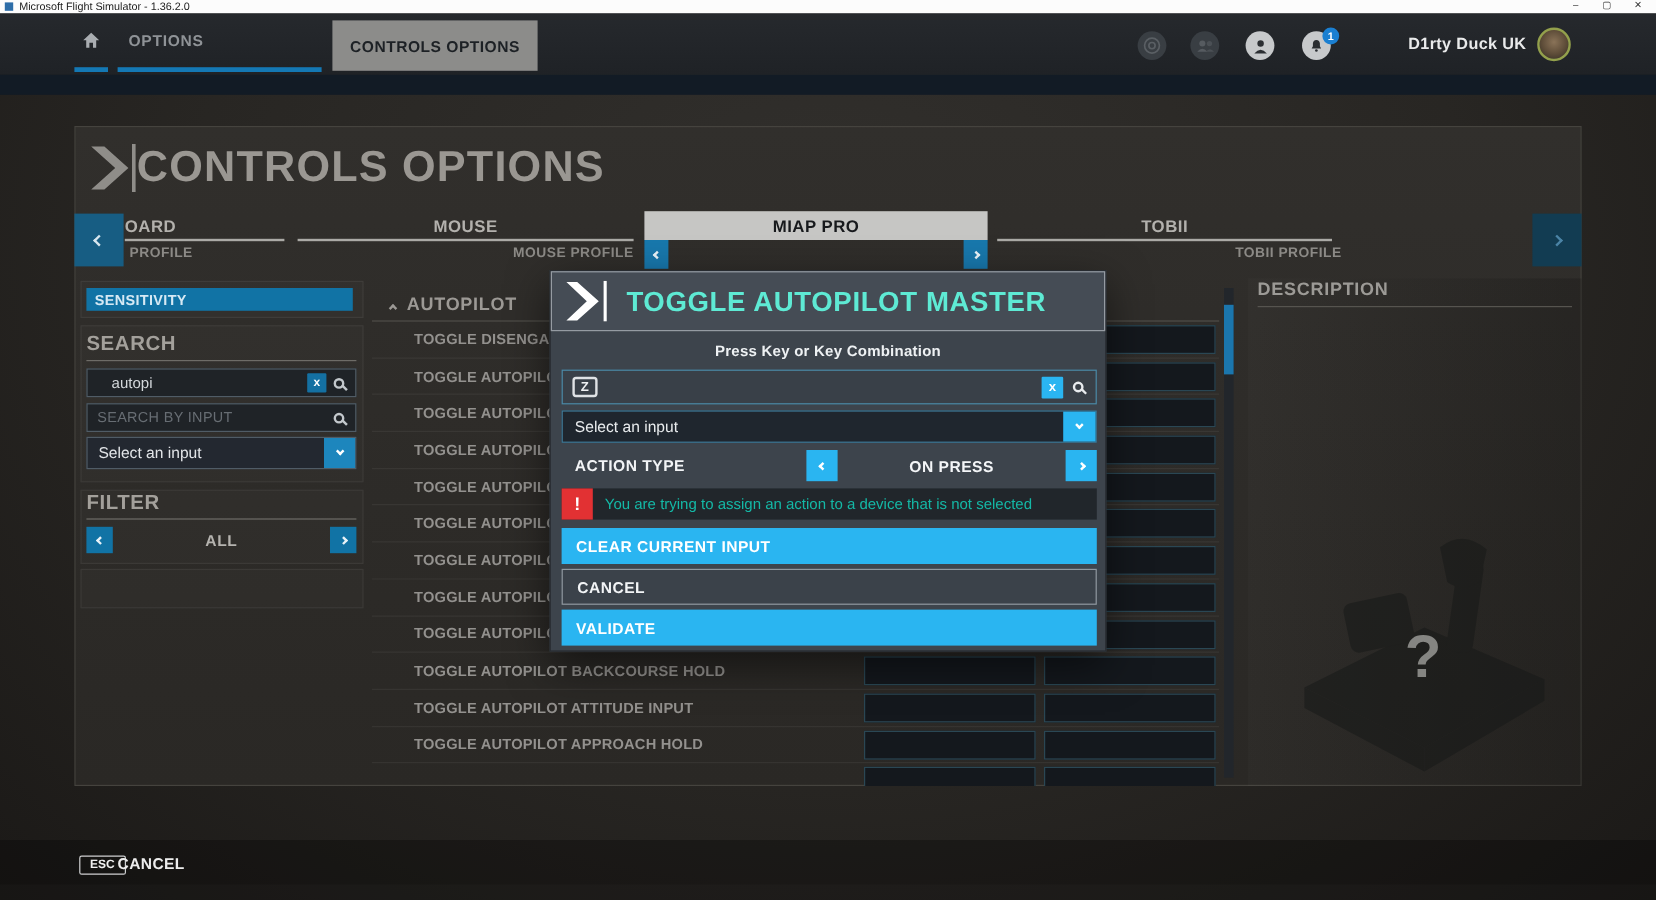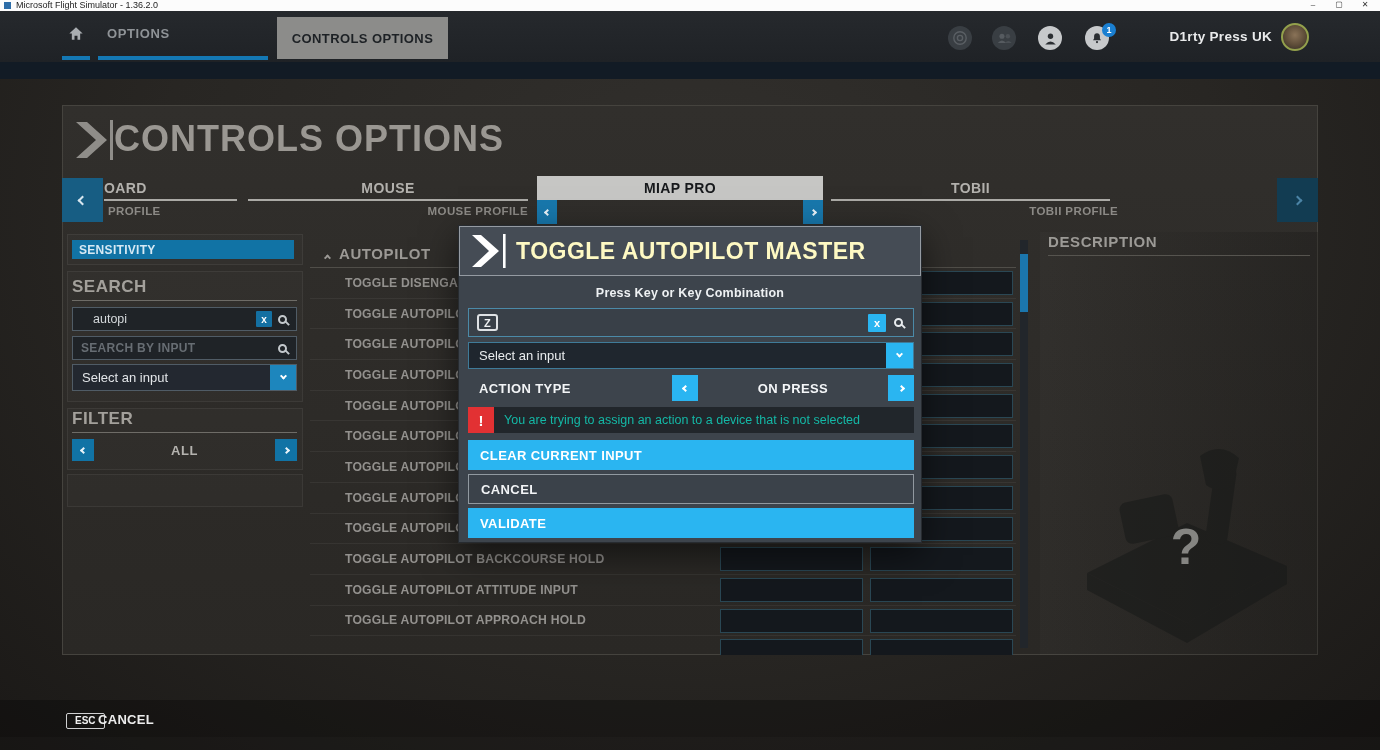--- a/index.html
+++ b/index.html
@@ -81,21 +81,21 @@
   .side-input{left:72px;width:225px;background:#1f2327;border:1px solid #505c66;display:flex;align-items:center}
   #search-input-row{top:307px;height:24px}
   #search-input-row input{flex:1;min-width:0;background:transparent;border:none;outline:none;
     color:#d4d8db;font-size:12.5px;font-family:inherit;padding-left:20px}
   .xbadge{width:16px;height:16px;background:#1470a2;color:#fff;font-size:10px;font-weight:bold;
     display:flex;align-items:center;justify-content:center;border-radius:1px;margin-right:6px}
   .mag{width:9px;height:9px;border:2px solid #c3c8cc;border-radius:50%;position:relative;margin-right:9px;flex:0 0 auto}
   .mag::after{content:'';position:absolute;width:6px;height:2px;background:#c3c8cc;transform:rotate(45deg);right:-5px;bottom:-2px}
   #searchby-row{top:336px;height:24px}
   #searchby-row input{flex:1;min-width:0;background:transparent;border:none;outline:none;
-    color:#d4d8db;font-size:12px;font-weight:bold;font-family:inherit;padding-left:8px;letter-spacing:.3px}
+    color:#d4d8db;font-size:12px;font-weight:normal;font-family:inherit;padding-left:8px;letter-spacing:.3px}
   #searchby-row input::placeholder{color:#676d73}
   #side-select{top:364px;height:27px;background:#232830}
   #side-select-label{flex:1;font-size:13px;color:#e2e5e8;padding-left:9px}
   .dd-btn{width:26px;height:100%;background:#1d86bd;color:#fff;display:flex;align-items:center;justify-content:center;flex:0 0 auto;margin-right:0}
   #filter-heading{top:409px}
   #filter-underline{top:432px}
   .sm-chev-btn{top:439px;width:22px;height:22px;background:#1173a5;color:#e8f2f8;display:flex;align-items:center;justify-content:center}
   #filter-chev-l{left:72px}#filter-chev-r{left:275px}
   #filter-value{left:94px;top:439px;width:181px;height:22px;display:flex;align-items:center;justify-content:center;
     font-size:13px;font-weight:bold;letter-spacing:.5px;color:#b5b3af}
@@ -121,21 +121,21 @@
   #desc-underline{left:1048px;top:255px;width:262px;height:1px;background:#56544f}
   #joystick{left:1072px;top:438px;opacity:.55}
   #unknown-device{left:1160px;top:518px;width:52px;text-align:center;font-size:50px;font-weight:bold;color:#858582}
 
   
   #dialog{left:458px;top:225px;width:464px;height:318px;background:#3d444c;z-index:10;
     border:1px solid #272b30;box-shadow:0 12px 34px rgba(0,0,0,.55)}
   #dlg-header{position:absolute;left:0;top:0;width:100%;height:50px;background:#454c55;
     border:1px solid #959ba2;display:flex;align-items:center}
   #dlg-glyph{margin-left:11px}
-  #dlg-title{margin-left:7px;font-size:23px;font-weight:bold;letter-spacing:.5px;color:#fef9c3;white-space:nowrap}
+  #dlg-title{margin-left:13px;font-size:23px;font-weight:bold;letter-spacing:.5px;color:#5eead4;white-space:nowrap}
   #dlg-prompt{position:absolute;left:0;top:60px;width:100%;text-align:center;
     font-size:12.5px;font-weight:bold;color:#eef1f3;letter-spacing:.2px}
   .dlg-item{position:absolute;left:9px;width:446px}
   #dlg-keyrow{top:82px;height:29px;background:#394048;border:1px solid #4b8aa8;display:flex;align-items:center}
   #dlg-keybadge{margin-left:8px;height:17px;line-height:14px;padding:0 5px;border:2px solid #dfe2e5;
     border-radius:3px;font-size:11px;font-weight:bold;color:#eef0f2}
   #dlg-keyrow .spacer{flex:1}
   #dlg-keyrow .xbadge{width:18px;height:18px;background:#2ab5f1;font-size:11px;margin-right:8px}
   #dlg-keyrow .mag{border-color:#e8ebee;margin-right:10px}
   #dlg-keyrow .mag::after{background:#e8ebee}
@@ -223,21 +223,21 @@
           <path d="M3 18 q7 -8 14 0 z" fill="#2b2e32"></path>
         </svg>
     </div>
     <div id="icon-bell" class="abs navicon lit">
       <svg width="14" height="15" viewBox="0 0 24 24">
           <path d="M12 3c-3 0-5 2.2-5 5v4l-1.8 3.2h13.6L17 12V8c0-2.8-2-5-5-5z" fill="#2b2e32"></path>
           <circle cx="12" cy="18.2" r="1.9" fill="#2b2e32"></circle>
         </svg>
     </div>
     <div id="notif-badge" class="abs">1</div>
-    <div id="nav-username" class="abs">D1rty Press UK</div>
+    <div id="nav-username" class="abs">D1rty Duck UK</div>
     <div id="nav-avatar" class="abs"></div>
   </div>
   <div id="navy-strip" class="abs"></div>
 
   <div id="main-panel" class="abs"></div>
 
   <svg id="page-glyph" class="abs" width="42" height="40" viewBox="0 0 42 40">
     <polygon points="2,2 22,20 2,38 13,38 33,20 13,2" fill="#8f8d89"></polygon>
       <rect x="36" y="0" width="3" height="40" fill="#8f8d89"></rect>
   </svg>

